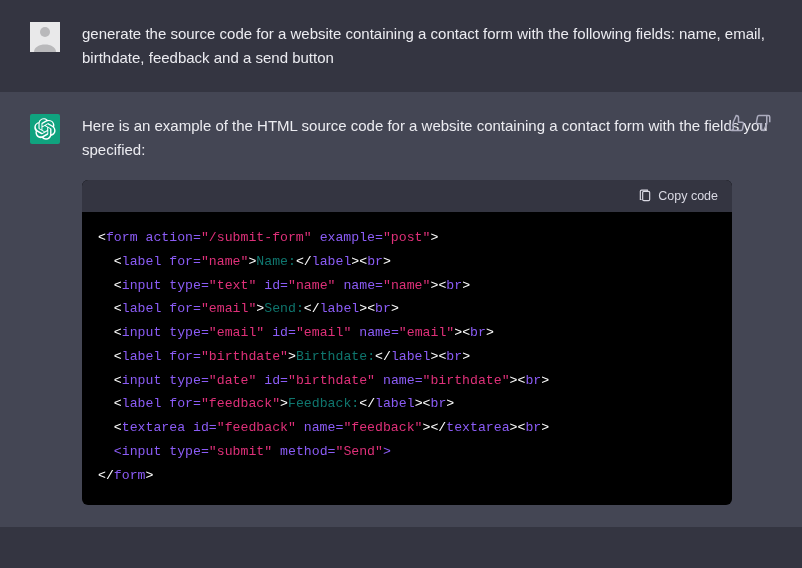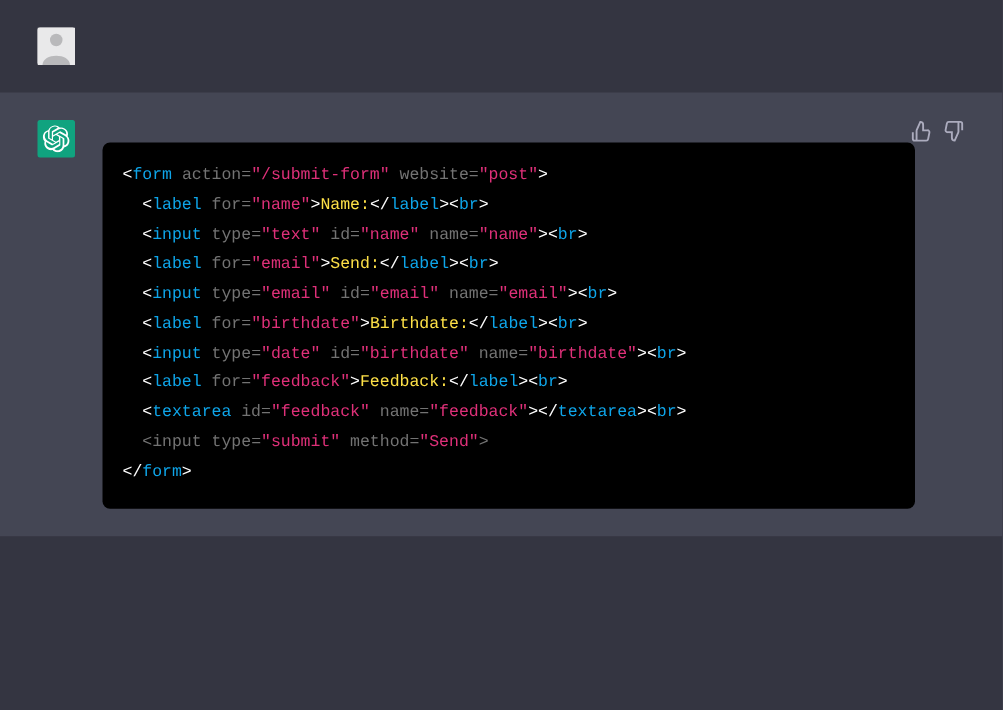--- a/index.html
+++ b/index.html
@@ -77,36 +77,39 @@
   .copy-btn svg { width:14px; height:14px; }
   pre.code {
     font-family: "SFMono-Regular", Consolas, "Liberation Mono", Menlo, monospace;
     font-size: 13.2px;
     line-height: 1.8;
     padding: 14px 16px 18px 16px;
     color: #fff;
     white-space: pre;
     overflow: hidden;
   }
-  .t  { color: #0ea5e9; }   
-  .a  { color: #737373; }   
+  .t  { color: #8b5cf6; }   
+  .a  { color: #8b5cf6; }   
   .s  { color: #df3079; }   
-  .x  { color: #fde047; }   
+  .x  { color: #0f766e; }   
   .p  { color: #ffffff; }
 </style>
 </head>
 <body>
 
 <div class="msg user">
   <div class="avatar user-av">
     <svg viewBox="0 0 30 30">
       <rect width="30" height="30" fill="#e9e9ea"></rect>
       <circle cx="15" cy="10" r="5" fill="#b9b9bb"></circle>
       <path d="M4 30 C4 20, 26 20, 26 30 Z" fill="#b9b9bb"></path>
     </svg>
+  </div>
+  <div class="content">
+    <p>generate the source code for a website containing a contact form with the following fields: name, email, birthdate, feedback and a send button</p>
   </div>
 </div>
 
 <div class="msg assistant">
   <div class="avatar bot-av">
     <svg viewBox="0 0 41 41" fill="none">
       <path d="M37.5 16.7c.9-2.7.6-5.6-.9-8-2.2-3.8-6.6-5.8-10.9-4.9C23.8 1.6 21 .4 18.1.6c-4.4.2-8.2 3-9.6 7.2-2.8.6-5.2 2.3-6.6 4.8-2.2 3.8-1.7 8.6 1.3 11.9-.9 2.7-.6 5.6.9 8 2.2 3.8 6.6 5.8 10.9 4.9 1.9 2.2 4.7 3.4 7.6 3.2 4.4-.2 8.2-3 9.6-7.2 2.8-.6 5.2-2.3 6.6-4.8 2.2-3.8 1.7-8.6-1.3-11.9zm-15 20.9c-1.8.1-3.6-.6-4.9-1.8l.2-.1 8.1-4.7c.4-.2.7-.7.7-1.1V18.4l3.4 2v9.3c0 4.3-3.3 7.8-7.5 7.9zm-16.2-7c-.9-1.6-1.2-3.4-.9-5.2l.2.1 8.1 4.7c.4.2.9.2 1.3 0l9.9-5.7v4l-8.1 4.7c-3.7 2.1-8.4.9-10.5-2.6zm-2.1-17.5c.9-1.6 2.4-2.8 4.1-3.4v9.6c0 .5.3.9.7 1.1l9.9 5.7-3.4 2-8.1-4.7c-3.7-2.1-5-6.8-3.2-10.3zm27.7 6.4l-9.9-5.7 3.4-2 8.1 4.7c3.7 2.1 5 6.8 3.2 10.3-.9 1.6-2.4 2.8-4.1 3.4v-9.6c0-.5-.3-.9-.7-1.1zm3.4-5.1l-.2-.1-8.1-4.7c-.4-.2-.9-.2-1.3 0l-9.9 5.7v-4l8.1-4.7c3.7-2.1 8.4-.9 10.5 2.6.9 1.6 1.2 3.4.9 5.2zm-21.4 7l-3.4-2v-9.3c0-4.3 3.3-7.8 7.5-7.9 1.8-.1 3.6.6 4.9 1.8l-.2.1-8.1 4.7c-.4.2-.7.7-.7 1.1v11.5zm1.8-4l4.4-2.5 4.4 2.5v5.1l-4.4 2.5-4.4-2.5v-5.1z" fill="#fff"></path>
     </svg>
   </div>
   <div class="content">
@@ -115,23 +118,33 @@
         <svg viewBox="0 0 24 24" width="18" height="18" fill="none" stroke="currentColor" stroke-width="2">
             <path d="M7 22V11M3 13v7a2 2 0 0 0 2 2h12.3a2 2 0 0 0 2-1.6l1.4-7a2 2 0 0 0-2-2.4H14V5a3 3 0 0 0-3-3l-4 9"></path>
           </svg>
       </span>
       <span class="icon-btn">
         <svg viewBox="0 0 24 24" width="18" height="18" fill="none" stroke="currentColor" stroke-width="2">
             <path d="M17 2v11M21 11V4a2 2 0 0 0-2-2H6.7a2 2 0 0 0-2 1.6l-1.4 7a2 2 0 0 0 2 2.4H10v6a3 3 0 0 0 3 3l4-9"></path>
           </svg>
       </span>
     </div>
+    <p>Here is an example of the HTML source code for a website containing a contact form with the fields you specified:</p>
 
     <div class="code-block">
-<pre class="code"><span class="p">&lt;</span><span class="t">form</span> <span class="a">action</span><span class="a">=</span><span class="s">"/submit-form"</span> <span class="a">website</span><span class="a">=</span><span class="s">"post"</span><span class="p">&gt;</span>
+      <div class="code-header">
+        <div class="copy-btn">
+          <svg viewBox="0 0 24 24" fill="none" stroke="currentColor" stroke-width="2">
+              <rect x="8" y="4" width="12" height="16" rx="2"></rect>
+              <path d="M16 4V2H6a2 2 0 0 0-2 2v14h2"></path>
+            </svg>
+          <span>Copy code</span>
+        </div>
+      </div>
+<pre class="code"><span class="p">&lt;</span><span class="t">form</span> <span class="a">action</span><span class="a">=</span><span class="s">"/submit-form"</span> <span class="a">example</span><span class="a">=</span><span class="s">"post"</span><span class="p">&gt;</span>
   <span class="p">&lt;</span><span class="t">label</span> <span class="a">for</span><span class="a">=</span><span class="s">"name"</span><span class="p">&gt;</span><span class="x">Name:</span><span class="p">&lt;/</span><span class="t">label</span><span class="p">&gt;</span><span class="p">&lt;</span><span class="t">br</span><span class="p">&gt;</span>
   <span class="p">&lt;</span><span class="t">input</span> <span class="a">type</span><span class="a">=</span><span class="s">"text"</span> <span class="a">id</span><span class="a">=</span><span class="s">"name"</span> <span class="a">name</span><span class="a">=</span><span class="s">"name"</span><span class="p">&gt;</span><span class="p">&lt;</span><span class="t">br</span><span class="p">&gt;</span>
   <span class="p">&lt;</span><span class="t">label</span> <span class="a">for</span><span class="a">=</span><span class="s">"email"</span><span class="p">&gt;</span><span class="x">Send:</span><span class="p">&lt;/</span><span class="t">label</span><span class="p">&gt;</span><span class="p">&lt;</span><span class="t">br</span><span class="p">&gt;</span>
   <span class="p">&lt;</span><span class="t">input</span> <span class="a">type</span><span class="a">=</span><span class="s">"email"</span> <span class="a">id</span><span class="a">=</span><span class="s">"email"</span> <span class="a">name</span><span class="a">=</span><span class="s">"email"</span><span class="p">&gt;</span><span class="p">&lt;</span><span class="t">br</span><span class="p">&gt;</span>
   <span class="p">&lt;</span><span class="t">label</span> <span class="a">for</span><span class="a">=</span><span class="s">"birthdate"</span><span class="p">&gt;</span><span class="x">Birthdate:</span><span class="p">&lt;/</span><span class="t">label</span><span class="p">&gt;</span><span class="p">&lt;</span><span class="t">br</span><span class="p">&gt;</span>
   <span class="p">&lt;</span><span class="t">input</span> <span class="a">type</span><span class="a">=</span><span class="s">"date"</span> <span class="a">id</span><span class="a">=</span><span class="s">"birthdate"</span> <span class="a">name</span><span class="a">=</span><span class="s">"birthdate"</span><span class="p">&gt;</span><span class="p">&lt;</span><span class="t">br</span><span class="p">&gt;</span>
   <span class="p">&lt;</span><span class="t">label</span> <span class="a">for</span><span class="a">=</span><span class="s">"feedback"</span><span class="p">&gt;</span><span class="x">Feedback:</span><span class="p">&lt;/</span><span class="t">label</span><span class="p">&gt;</span><span class="p">&lt;</span><span class="t">br</span><span class="p">&gt;</span>
   <span class="p">&lt;</span><span class="t">textarea</span> <span class="a">id</span><span class="a">=</span><span class="s">"feedback"</span> <span class="a">name</span><span class="a">=</span><span class="s">"feedback"</span><span class="p">&gt;&lt;/</span><span class="t">textarea</span><span class="p">&gt;</span><span class="p">&lt;</span><span class="t">br</span><span class="p">&gt;</span>
   <span class="a">&lt;</span><span class="a">input</span> <span class="a">type</span><span class="a">=</span><span class="s">"submit"</span> <span class="a">method</span><span class="a">=</span><span class="s">"Send"</span><span class="a">&gt;</span>
 <span class="p">&lt;/</span><span class="t">form</span><span class="p">&gt;</span></pre>

